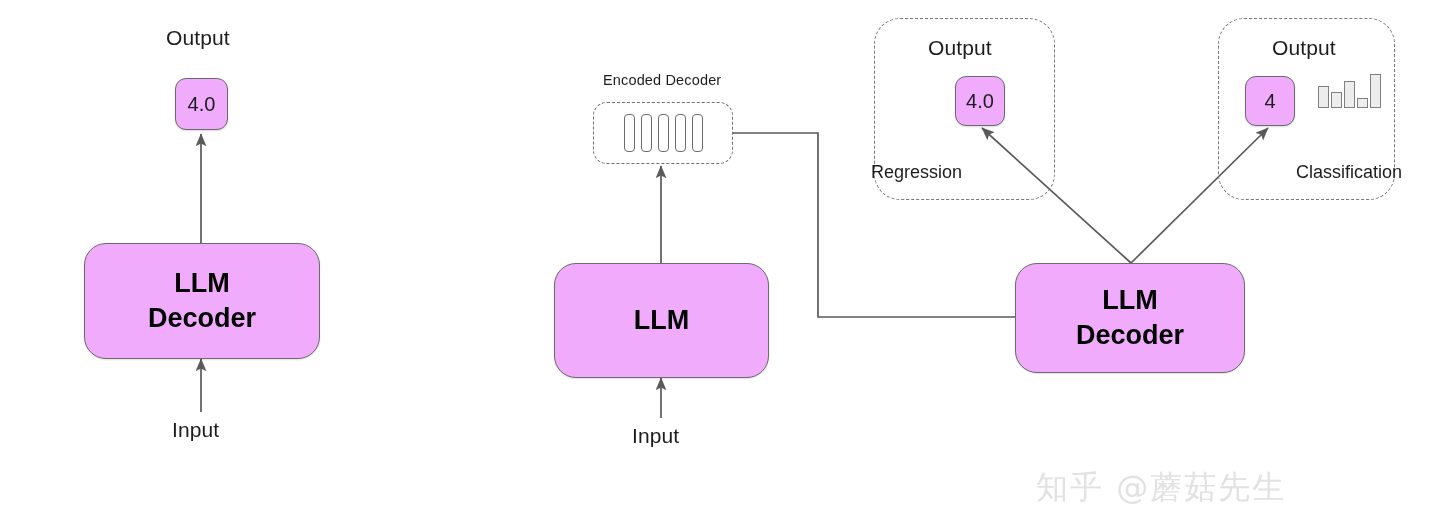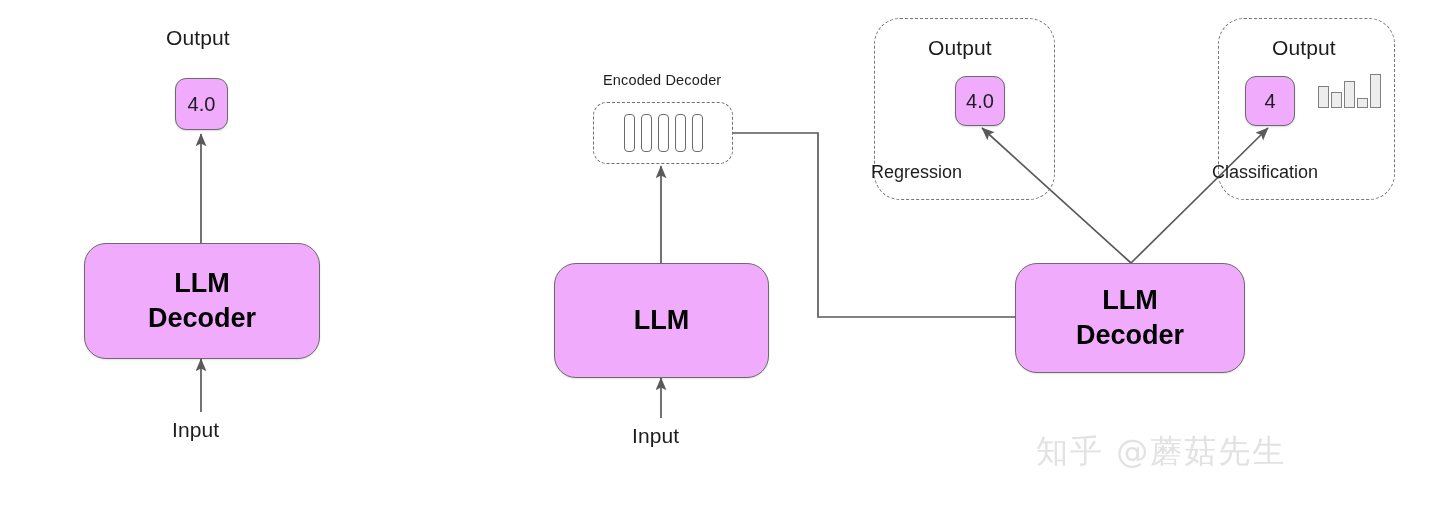--- a/index.html
+++ b/index.html
@@ -121,20 +121,21 @@
     white-space: nowrap;
   }
   .watermark {
     position: absolute;
     font-family: "DejaVu Sans", sans-serif;
     font-size: 32px;
     color: #e2e2e2;
     white-space: nowrap;
     letter-spacing: 2px;
     user-select: none;
+    margin-top: 36px;
   }
 </style>
 </head>
 <body>
 
 <div id="figure">
 
   <svg class="svg-layer" viewBox="0 0 1440 511">
     <defs>
       <marker id="arrowhead" markerWidth="9" markerHeight="9" refX="7.2" refY="3.2" orient="auto" markerUnits="strokeWidth">
@@ -211,18 +212,18 @@
   </div>
 
   <div class="chart-icon" style="left:1318px; top:68px; height:40px;">
     <span class="cbar" style="height:22px;"></span>
     <span class="cbar" style="height:16px;"></span>
     <span class="cbar" style="height:27px;"></span>
     <span class="cbar" style="height:10px;"></span>
     <span class="cbar" style="height:34px;"></span>
   </div>
 
-  <div class="lbl lbl-sub" style="left:1212px; top:162px;text-align:center;">Classification</div>
+  <div class="lbl lbl-sub" style="left:1296px; top:162px;text-align:center;">Classification</div>
 
 
   <div class="watermark" style="left:1036px; top:430px;">知乎 @蘑菇先生</div>
 
 </div>
 
 </body></html>

